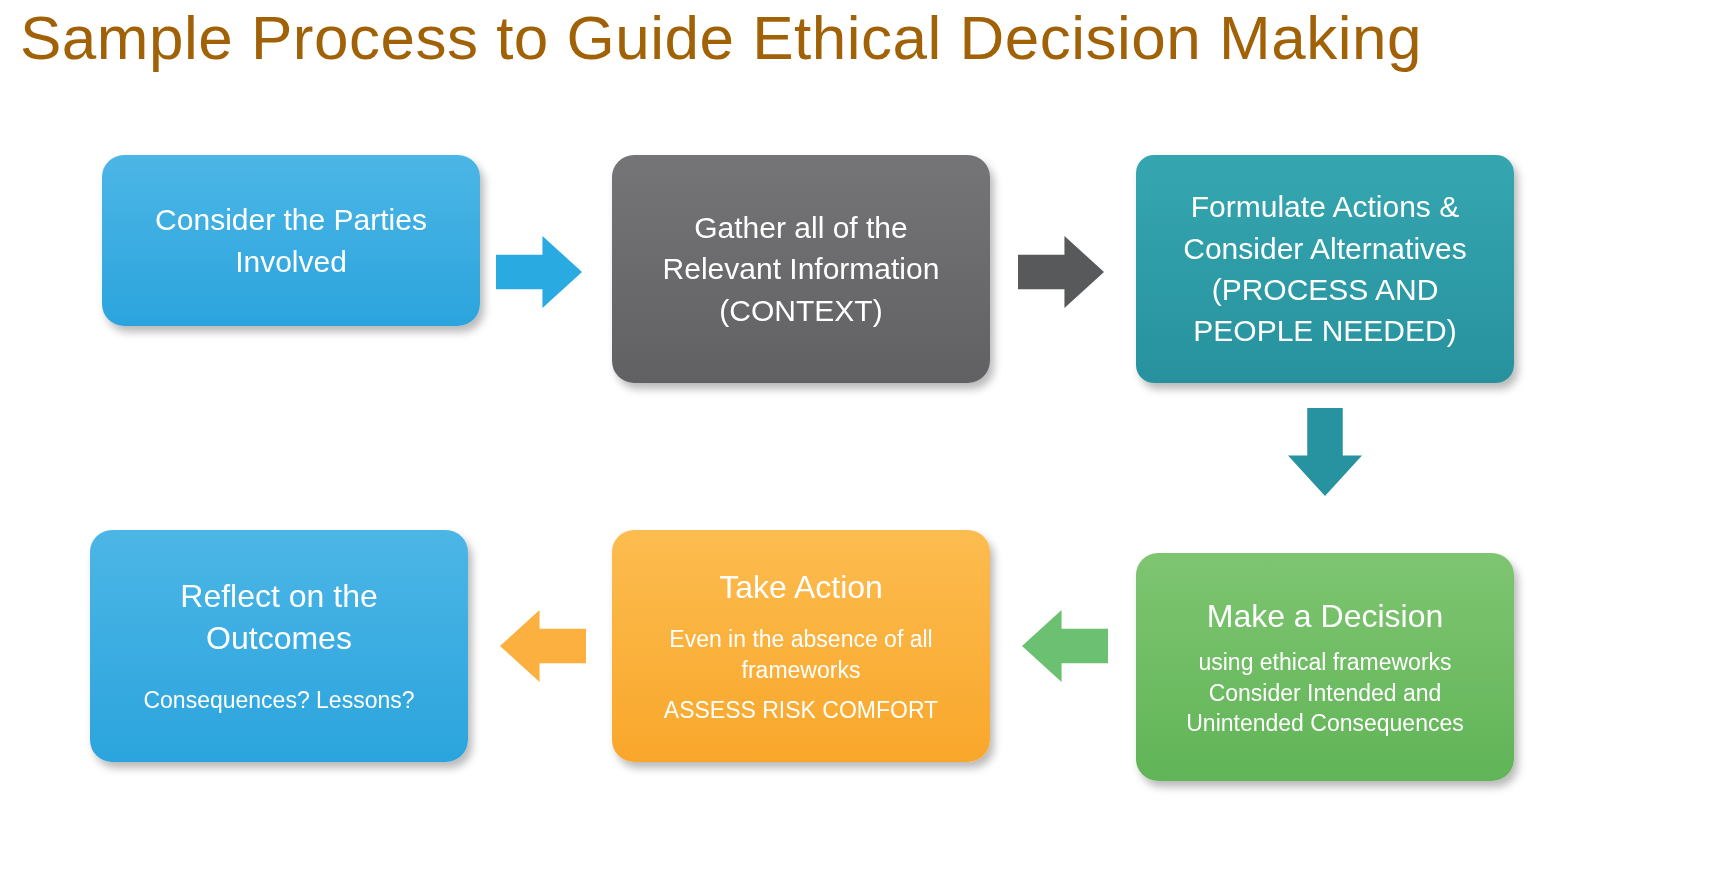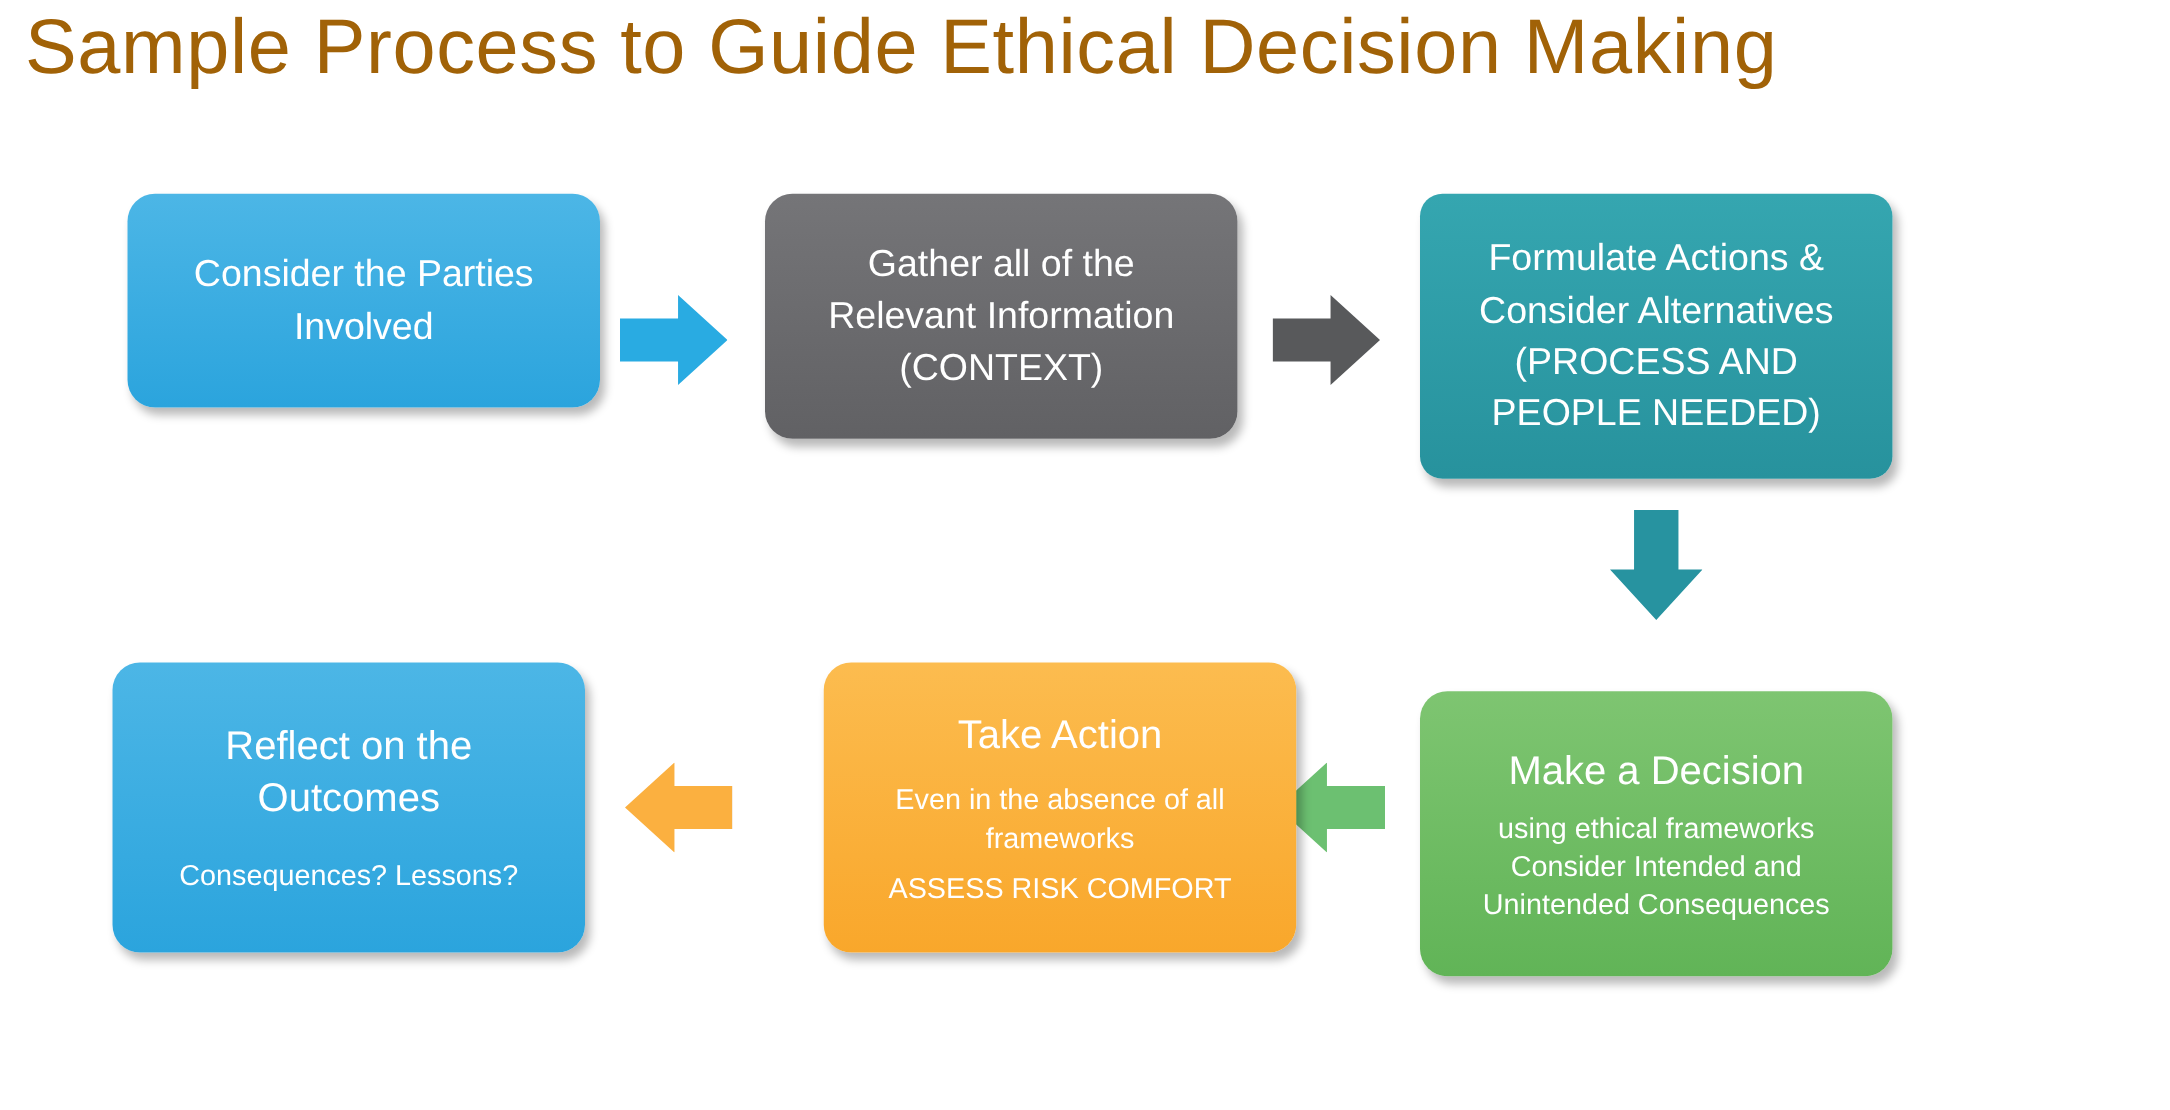--- a/index.html
+++ b/index.html
@@ -58,24 +58,24 @@
   }
   
   .blue-box   { background: linear-gradient(180deg, #4CB6E6 0%, #2BA4DD 100%); }
   .gray-box   { background: linear-gradient(180deg, #757578 0%, #616164 100%); }
   .teal-box   { background: linear-gradient(180deg, #35A6B0 0%, #27929D 100%); border-radius: 18px; }
   .green-box  { background: linear-gradient(180deg, #7EC571 0%, #61B457 100%); margin-top: 20px; }
   .orange-box { background: linear-gradient(180deg, #FCBC4F 0%, #F9A72B 100%); }
 
   
   .pos-stakeholders { left: 102px;   top: 155px; height: 171px; }
-  .pos-context      { left: 612px;  top: 155px; height: 196px; }
+  .pos-context      { left: 612px;  top: 155px; height: 228px; }
   .pos-formulate    { left: 1136px; top: 155px; height: 228px; }
   .pos-decision     { left: 1136px; top: 533px; height: 228px; }
-  .pos-action       { left: 612px;  top: 530px; height: 232px; margin-left: 47px; }
+  .pos-action       { left: 612px;  top: 530px; height: 232px; }
   .pos-reflect      { left: 90px;   top: 530px; height: 232px; }
 
   
   .arrow {
     position: absolute;
     filter: drop-shadow(2px 3px 3px rgba(0,0,0,0.3));
   }
   .arrow-right {
     width: 86px; height: 72px;
     clip-path: polygon(0% 26%, 54% 26%, 54% 0%, 100% 50%, 54% 100%, 54% 74%, 0% 74%);

